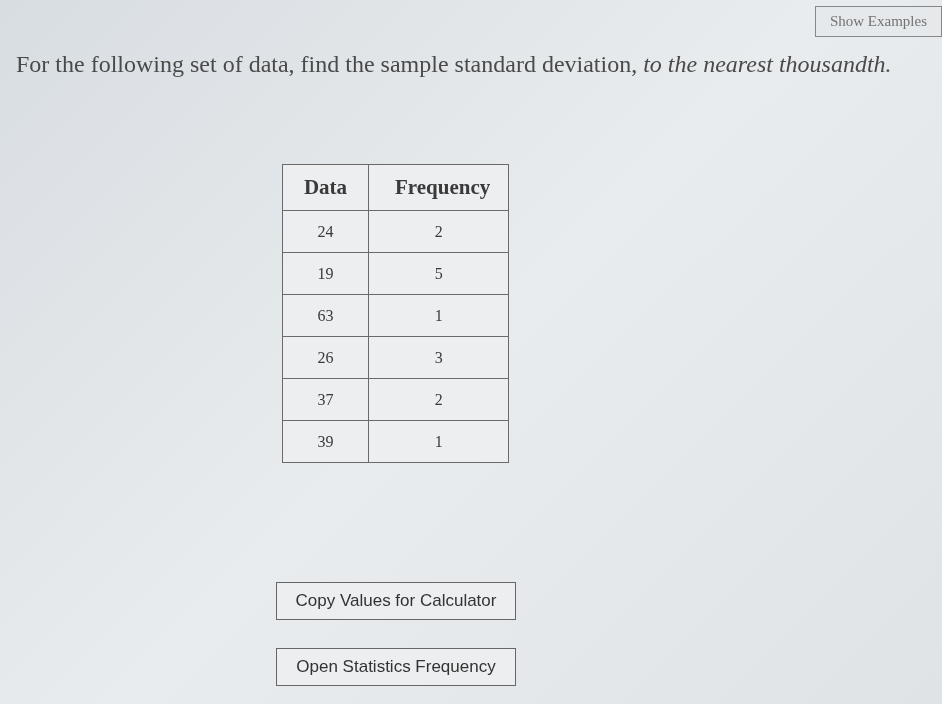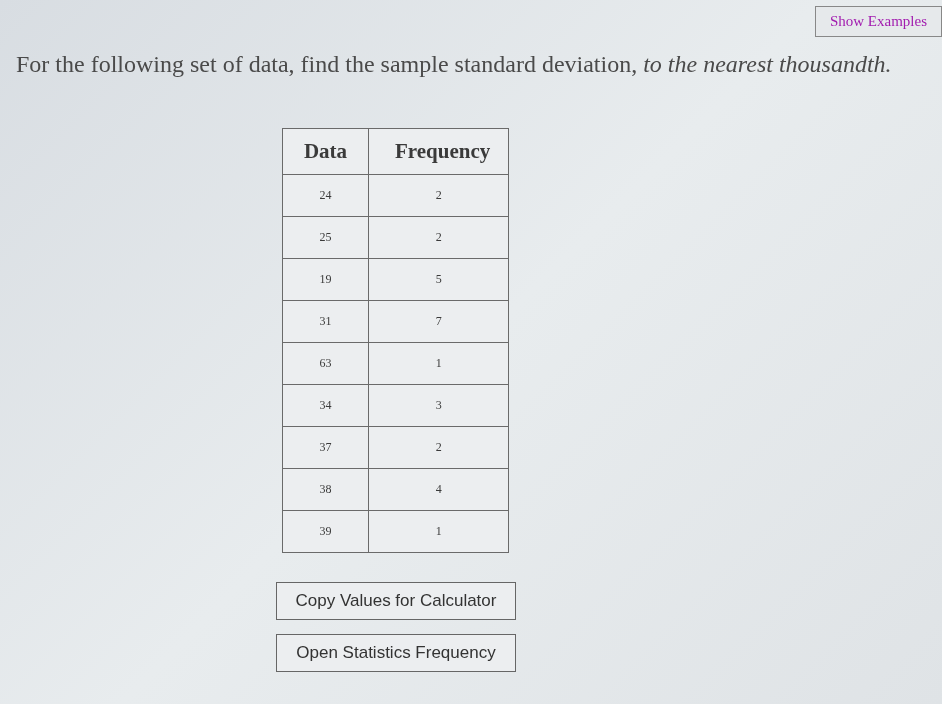--- a/index.html
+++ b/index.html
@@ -18,21 +18,21 @@
       filter: blur(0.6px);
     }
     .top-button {
       position: absolute;
       top: 6px;
       right: 0;
       border: 1px solid #888;
       padding: 6px 14px;
       font-size: 15px;
       background: #e6e9eb;
-      color: #a21caf;
+      color: #737373;
     }
     .question-text {
       position: absolute;
       top: 48px;
       left: 16px;
       right: 10px;
       font-size: 24px;
       color: #4a4a4a;
       line-height: 1.35;
     }
@@ -40,43 +40,44 @@
       font-style: italic;
     }
     .table-wrap {
       position: absolute;
       top: 128px;
       left: 282px;
     }
     table {
       border-collapse: collapse;
       background: #eceef0;
+      margin-top: 36px;
     }
     th, td {
       border: 1.5px solid #6a6a6a;
       text-align: center;
-      font-size: 12px;
+      font-size: 16px;
       color: #3a3a3a;
       padding: 0 0;
     }
     th {
       font-weight: bold;
       font-size: 21px;
       padding: 10px 18px;
     }
     th.col-data { width: 86px; }
     th.col-freq { width: 140px; padding-left: 26px; }
     td { height: 42px; }
     .buttons-wrap {
       position: absolute;
       top: 582px;
       left: 276px;
       display: flex;
       flex-direction: column;
-      gap: 14px;
+      gap: 28px;
     }
     .action-btn {
       border: 1.5px solid #666;
       background: #eceef0;
       padding: 8px 16px;
       font-family: Arial, Helvetica, sans-serif;
       font-size: 17px;
       color: #333;
       text-align: center;
       cursor: pointer;
@@ -99,46 +100,34 @@
         <th class="col-data">Data</th>
         <th class="col-freq">Frequency</th>
       </tr>
     </thead>
     <tbody>
       <tr>
         <td>24</td>
         <td>2</td>
       </tr>
       <tr>
-        <td>25</td>
-        <td>2</td>
-      </tr>
-      <tr>
         <td>19</td>
         <td>5</td>
-      </tr>
-      <tr>
-        <td>31</td>
-        <td>7</td>
       </tr>
       <tr>
         <td>63</td>
         <td>1</td>
       </tr>
       <tr>
-        <td>34</td>
+        <td>26</td>
         <td>3</td>
       </tr>
       <tr>
         <td>37</td>
         <td>2</td>
-      </tr>
-      <tr>
-        <td>38</td>
-        <td>4</td>
       </tr>
       <tr>
         <td>39</td>
         <td>1</td>
       </tr>
     </tbody>
   </table>
 </div>
 
 <div class="buttons-wrap">

